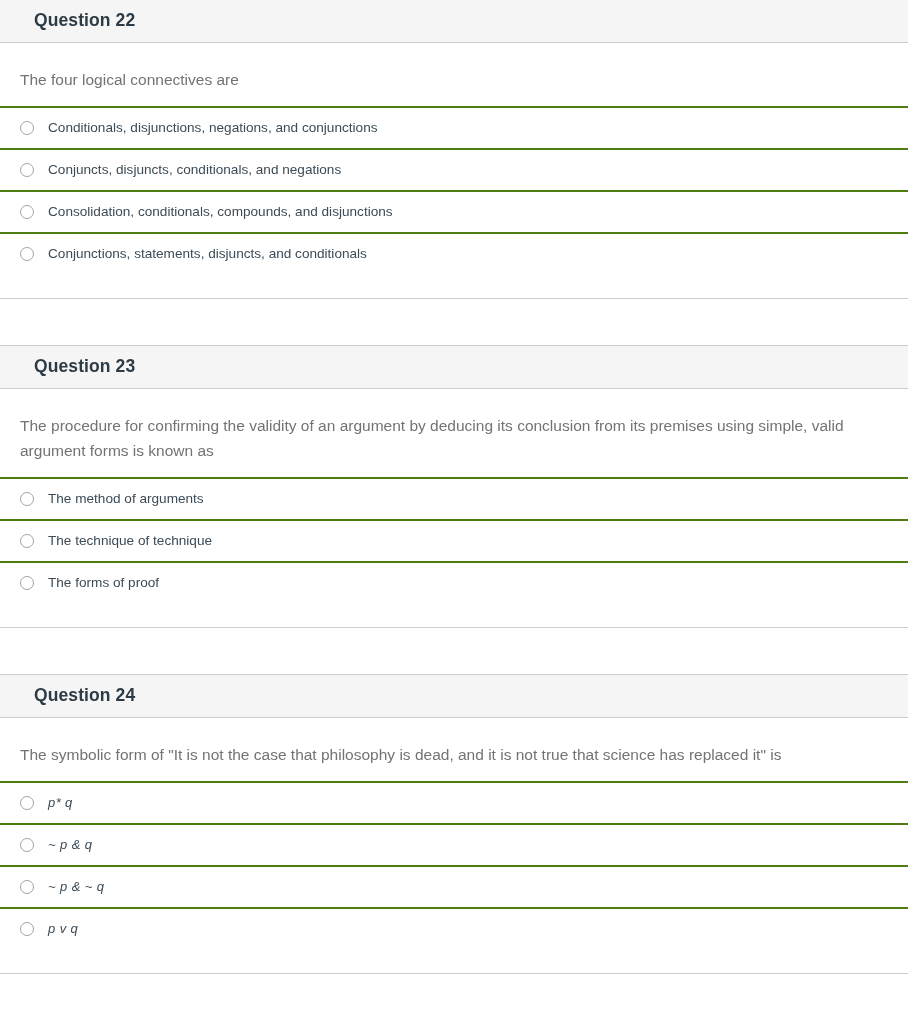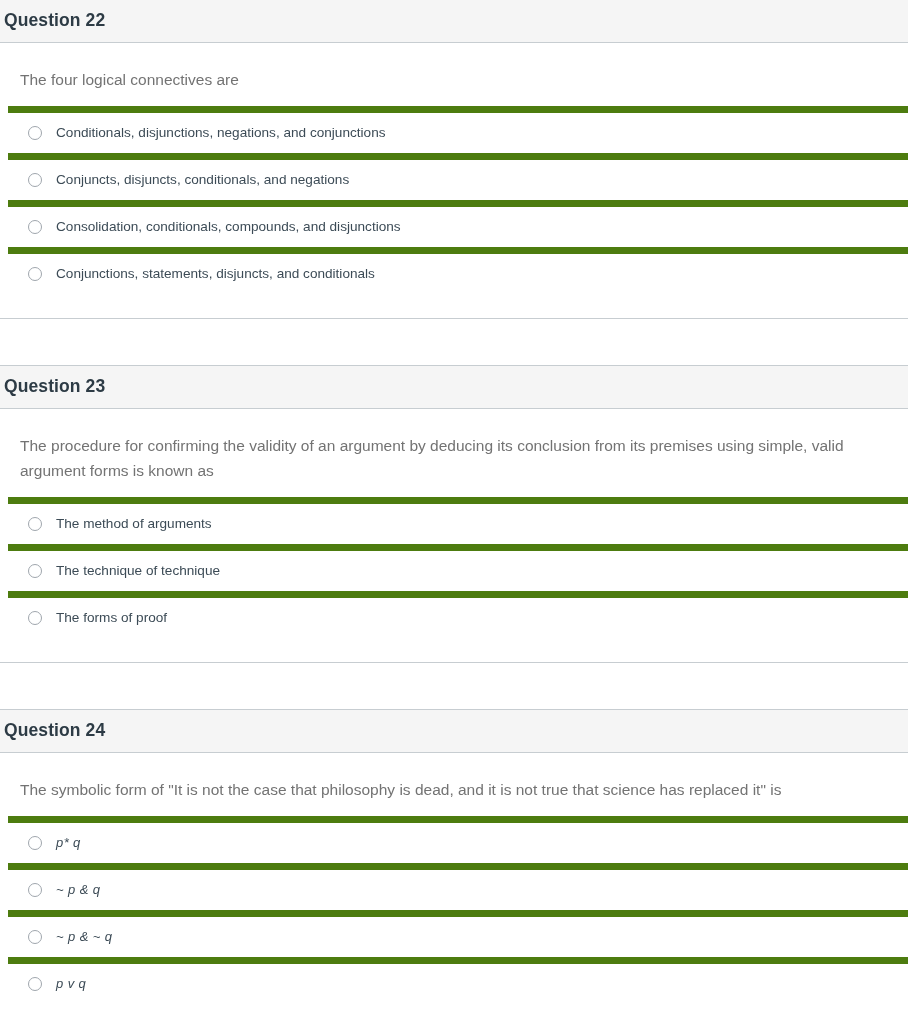--- a/index.html
+++ b/index.html
@@ -24,21 +24,21 @@
     width: 908px;
     background: #ffffff;
     border-bottom: 1px solid #c7cdd1;
     box-sizing: border-box;
   }
 
   .q-header {
     background: #f5f5f5;
     border-top: 1px solid #c7cdd1;
     border-bottom: 1px solid #c7cdd1;
-    padding: 10px 0 11px 4px;
+    padding: 10px 0 11px 34px;
     box-sizing: border-box;
   }
   .question.first > .q-header {
     border-top: none;
   }
 
   .q-header-title {
     font-size: 17.5px;
     font-weight: bold;
     color: #2d3b45;
@@ -61,25 +61,24 @@
   
   .answers {
     padding: 0;
     margin: 0;
     list-style: none;
   }
 
   .answer {
     display: flex;
     align-items: center;
-    border-top: 7px solid #4d7c0f;
+    border-top: 2px solid #4d7c0f;
     padding: 11px 0 11px 20px;
     box-sizing: border-box;
     min-height: 39px;
-    margin-left: 8px;
   }
 
   .radio {
     flex: 0 0 auto;
     width: 12px;
     height: 12px;
     border: 1px solid #9fa6ad;
     border-radius: 50%;
     background: #ffffff;
     margin-right: 14px;

